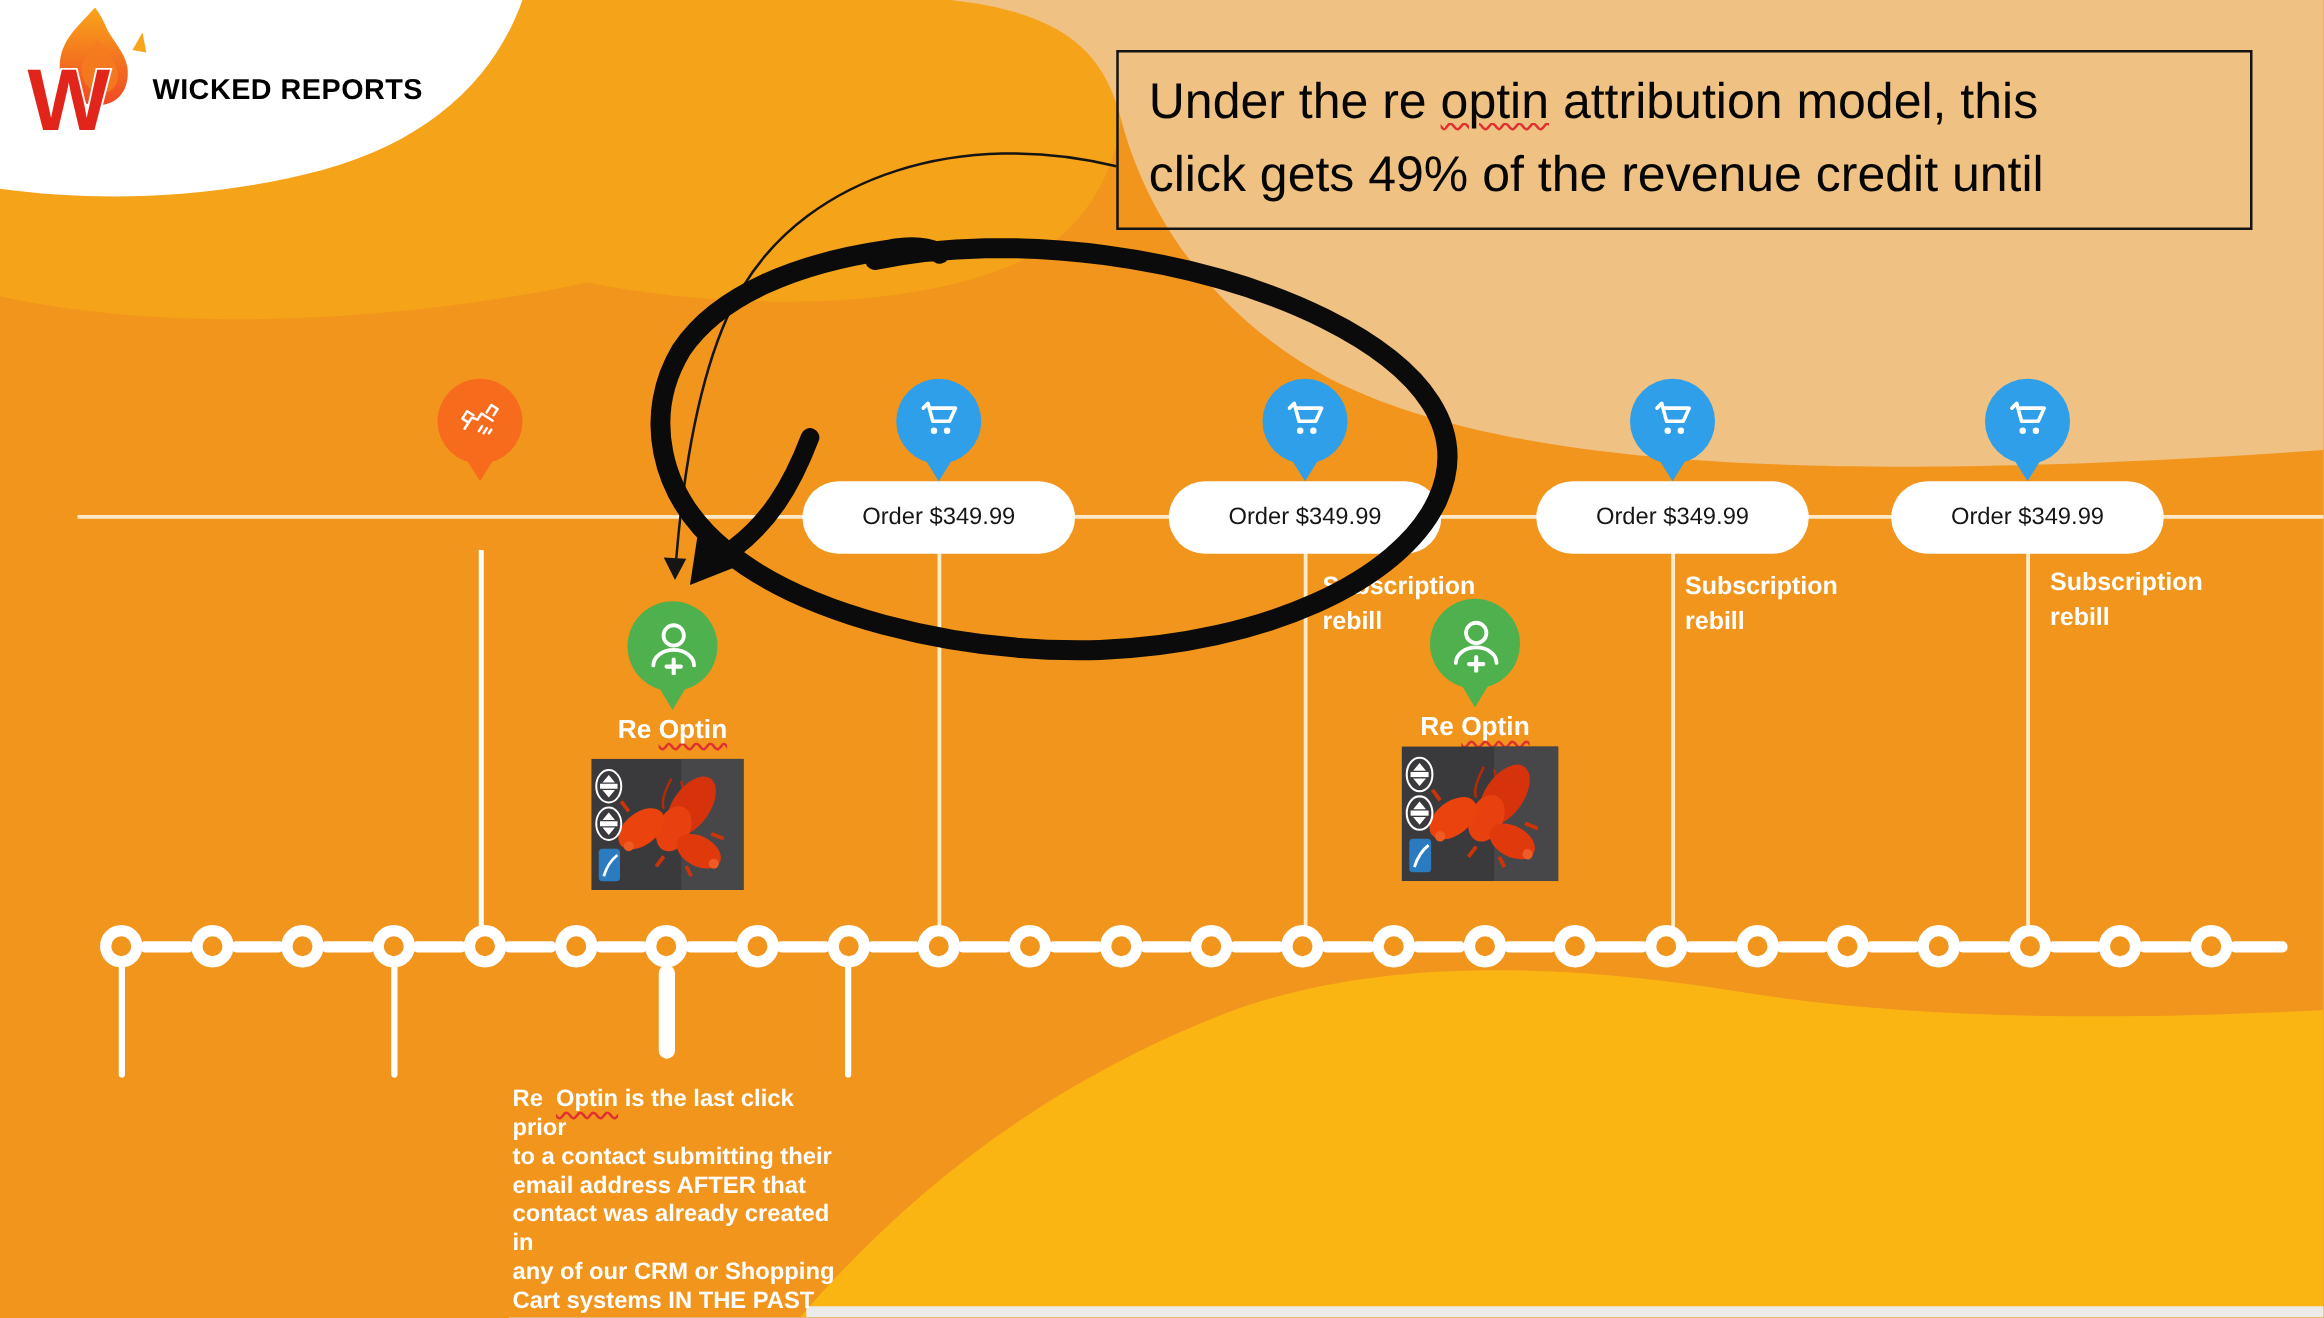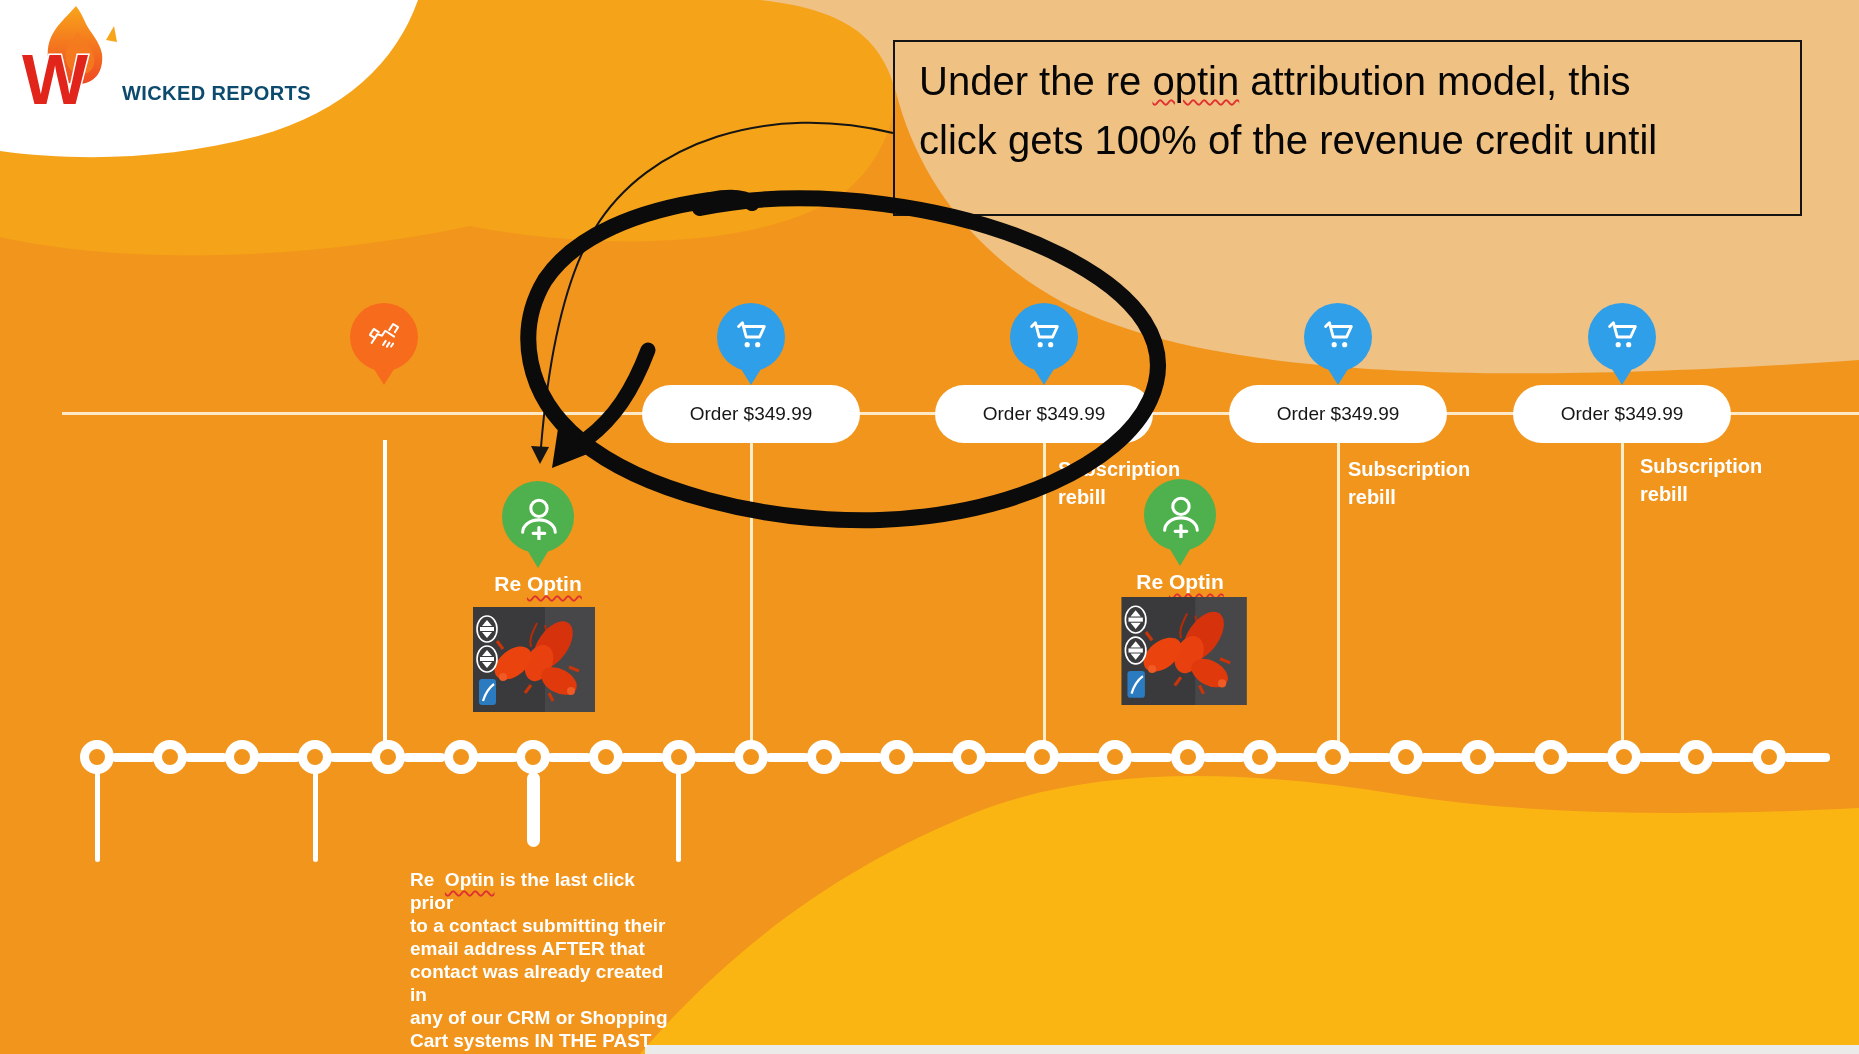--- a/index.html
+++ b/index.html
@@ -8,25 +8,25 @@
     font-family:"Liberation Sans",sans-serif;background:#F2951C;
   }
   #stage *{box-sizing:border-box;}
   .abs{position:absolute;}
   svg{display:block;}
 
   
   .sq{text-decoration:underline wavy #E03131;text-decoration-thickness:2px;text-underline-offset:4px;}
 
   
-  #brand-text{left:122px;top:58px;font-size:20px;font-weight:800;letter-spacing:.4px;color:#0c4a6e;margin-top:24px;}
+  #brand-text{left:122px;top:58px;font-size:23px;font-weight:800;letter-spacing:.4px;color:#000000;}
 
   
   #callout{
-    left:893px;top:40px;width:909px;height:176px;border:2px solid #141414;
+    left:893px;top:40px;width:909px;height:144px;border:2px solid #141414;
     padding:10px 0 0 24px;color:#060606;font-size:40px;line-height:59px;
     white-space:pre-wrap;
   }
 
   
   #timeline-line{left:62px;top:412px;width:1797px;height:3px;background:rgba(255,247,230,.85);}
 
   
   .dropline{width:3px;top:440px;height:308px;background:#FBEDC9;}
   .dropline.white{width:4px;background:#ffffff;}
@@ -85,21 +85,21 @@
           <stop offset="1" stop-color="#EF4823"></stop>
       </linearGradient>
     </defs>
     <path d="M62 4 C46 22 32 32 34 56 C35 70 46 80 60 82 C80 84 90 70 88 52 C86 40 76 30 72 22 C69 15 66 9 62 4 Z" fill="url(#flameGrad)"></path>
     <path d="M64 30 C56 40 50 46 52 58 C53 66 59 71 66 72 C76 73 82 65 80 55 C78 46 70 38 64 30 Z" fill="#F47B20" opacity=".85"></path>
     <path d="M92 38 l8 -14 3 16 z" fill="#F9A51A"></path>
     <text x="8" y="102" font-size="70" font-weight="bold" fill="#E1251B" stroke="#ffffff" stroke-width="3" paint-order="stroke" font-family="Liberation Sans, sans-serif">W</text>
   </svg>
   <div class="abs" id="brand-text">WICKED REPORTS</div>
 
-  <div class="abs" id="callout"><div class="segline"><span>Under the re </span><span class="sq">optin</span><span> attribution model, this</span></div><div class="segline"><span>click gets 100% of the revenue credit until</span></div></div>
+  <div class="abs" id="callout"><div class="segline"><span>Under the re </span><span class="sq">optin</span><span> attribution model, this</span></div><div class="segline"><span>click gets 49% of the revenue credit until</span></div></div>
 
   <div class="abs" id="timeline-line"></div>
   <div class="abs dropline white" style="left:383px"></div>
   <div class="abs dropline" style="left:750px"></div>
   <div class="abs dropline" style="left:1043px"></div>
   <div class="abs dropline" style="left:1337px"></div>
   <div class="abs dropline" style="left:1621px"></div>
 
   <div class="abs pin z3" style="left:350px;top:303px">
     <div class="pin-tip" style="left:19px;top:58px;border-top:24px solid #F76B1C"></div>

